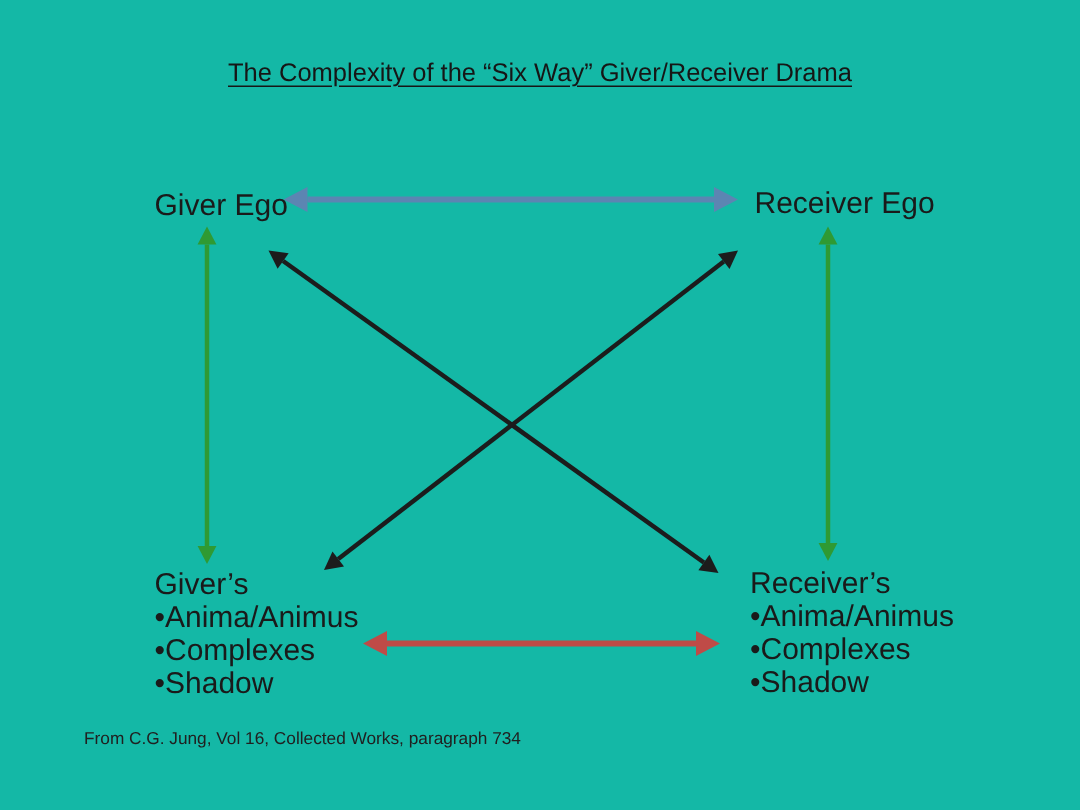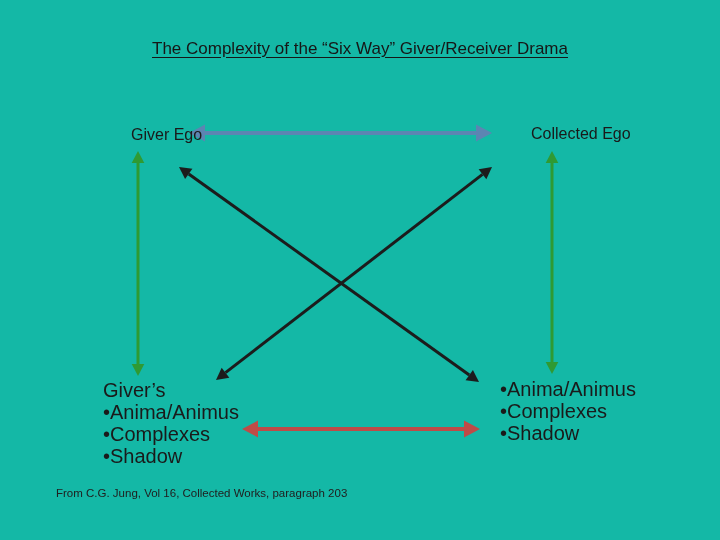--- a/index.html
+++ b/index.html
@@ -31,23 +31,22 @@
   }
   #arrow-layer {
     position: absolute;
     top: 0;
     left: 0;
     width: 720px;
     height: 540px;
   }
   .node-label {
     position: absolute;
-    font-size: 16px;
+    font-size: 20px;
     white-space: nowrap;
-    margin-left: 28px;
   }
   .giver-ego      { left: 103px; top: 126px; }
   .receiver-ego   { left: 503px; top: 125px; }
   .unconscious-block {
     position: absolute;
     font-size: 20px;
     line-height: 22px;
     white-space: nowrap;
   }
   .giver-block    { left: 103px; top: 379px; }
@@ -97,32 +96,33 @@
       </g>
       <g>
         <line x1="258" y1="429" x2="464" y2="429" stroke="#bf4b47" stroke-width="4"></line>
         <polygon points="480,429 464,437.4 464,420.6" fill="#bf4b47"></polygon>
         <polygon points="242,429 258,420.6 258,437.4" fill="#bf4b47"></polygon>
       </g>
     </svg>
 
   <div class="node-label giver-ego">Giver Ego</div>
 
-  <div class="node-label receiver-ego">Collected Ego</div>
+  <div class="node-label receiver-ego">Receiver Ego</div>
 
   <div class="unconscious-block giver-block">
     <div>Giver’s</div>
     <div>•Anima/Animus</div>
     <div>•Complexes</div>
     <div>•Shadow</div>
   </div>
 
   <div class="unconscious-block receiver-block">
+    <div>Receiver’s</div>
     <div>•Anima/Animus</div>
     <div>•Complexes</div>
     <div>•Shadow</div>
   </div>
 
   <div class="footer">
-    <span>From C.G. Jung, Vol 16, </span><span class="italic">Collected Works</span><span>, paragraph 203</span>
+    <span>From C.G. Jung, Vol 16, </span><span class="italic">Collected Works</span><span>, paragraph 734</span>
   </div>
 
 </div>
 
 </body></html>

